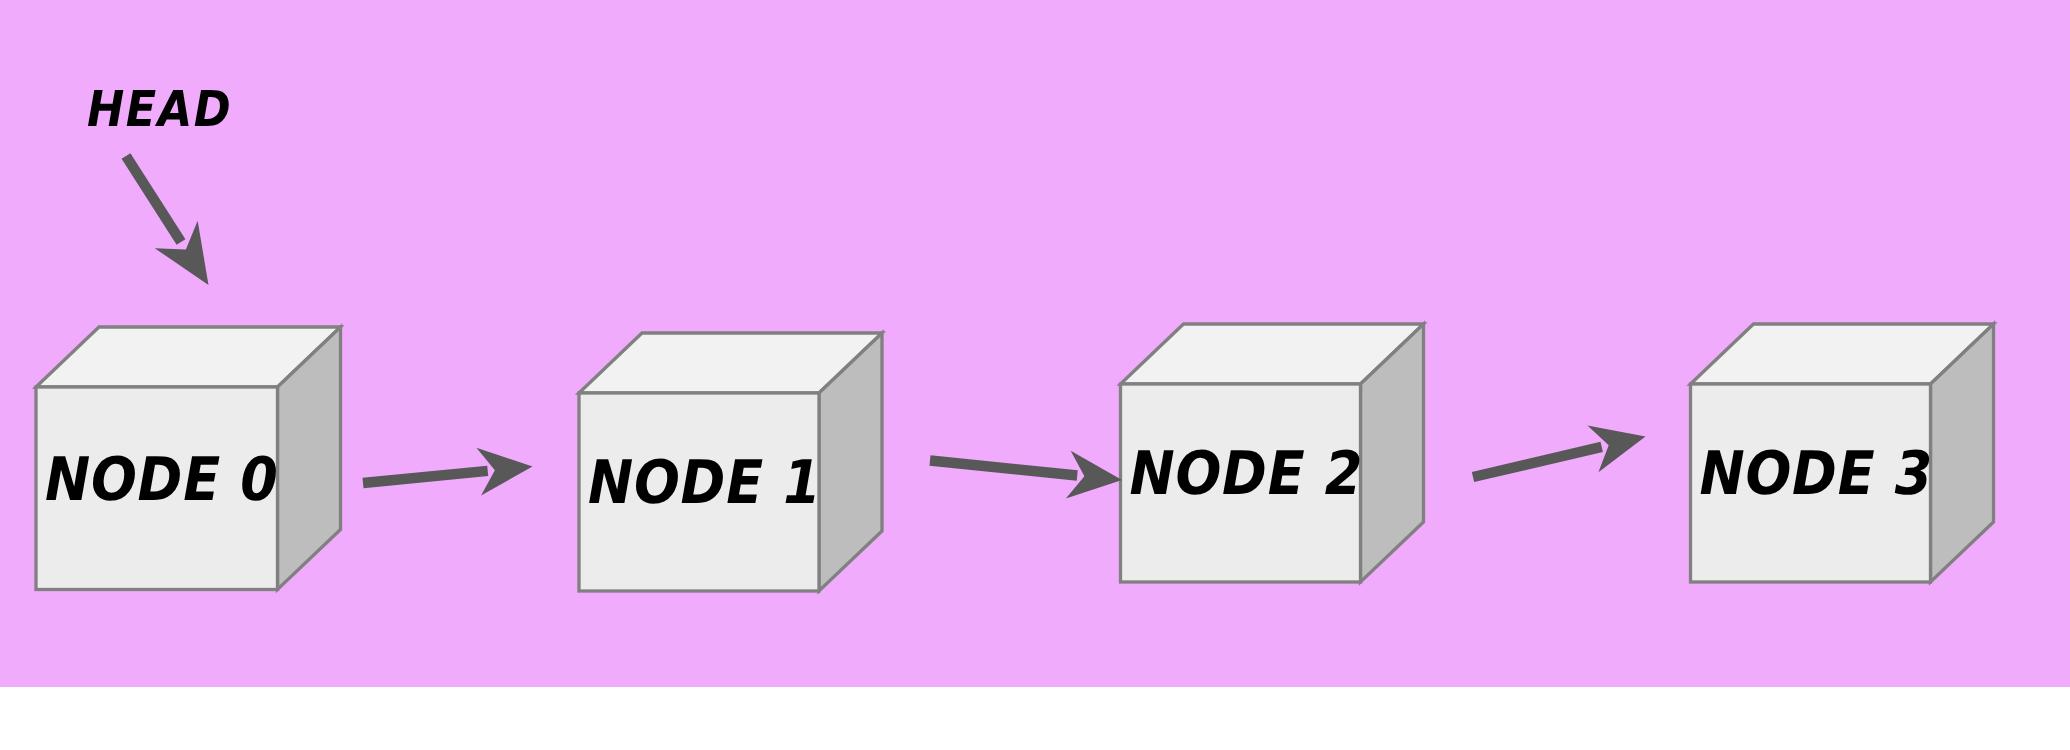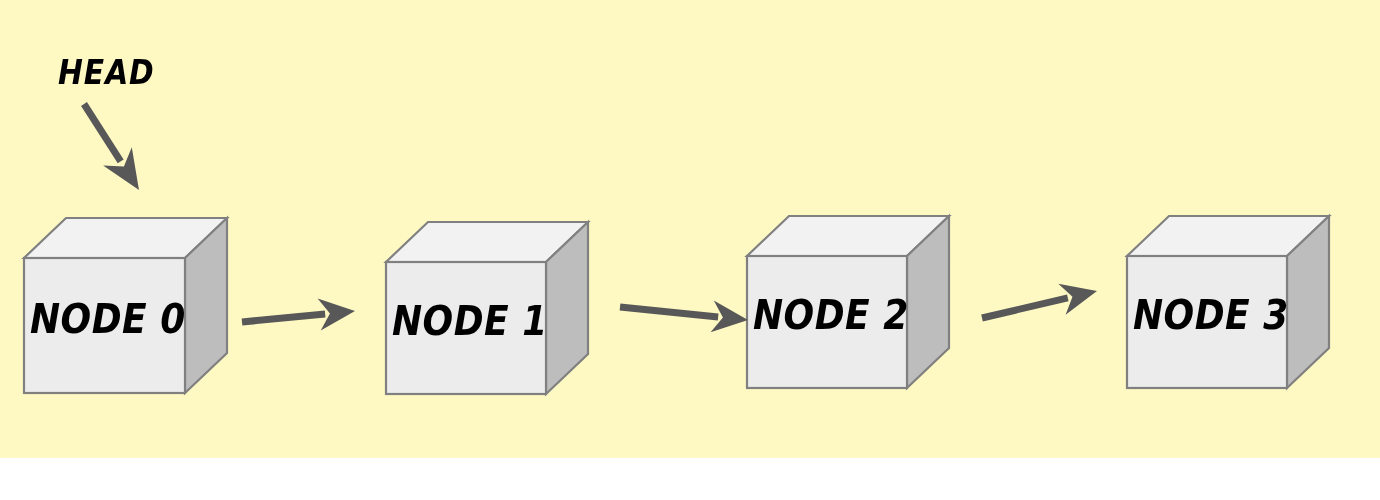--- a/index.html
+++ b/index.html
@@ -10,21 +10,21 @@
   body {
     width: 1380px;
     height: 500px;
     overflow: hidden;
     font-family: "DejaVu Sans", sans-serif;
   }
   #diagram-root {
     position: relative;
     width: 1380px;
     height: 458px;
-    background: #fef9c3;
+    background: #f0abfc;
   }
   #diagram-svg {
     position: absolute;
     top: 0;
     left: 0;
     width: 1380px;
     height: 500px;
     display: block;
   }
   .cube-face-front { fill: #ececec; stroke: #808080; stroke-width: 2.2; }

